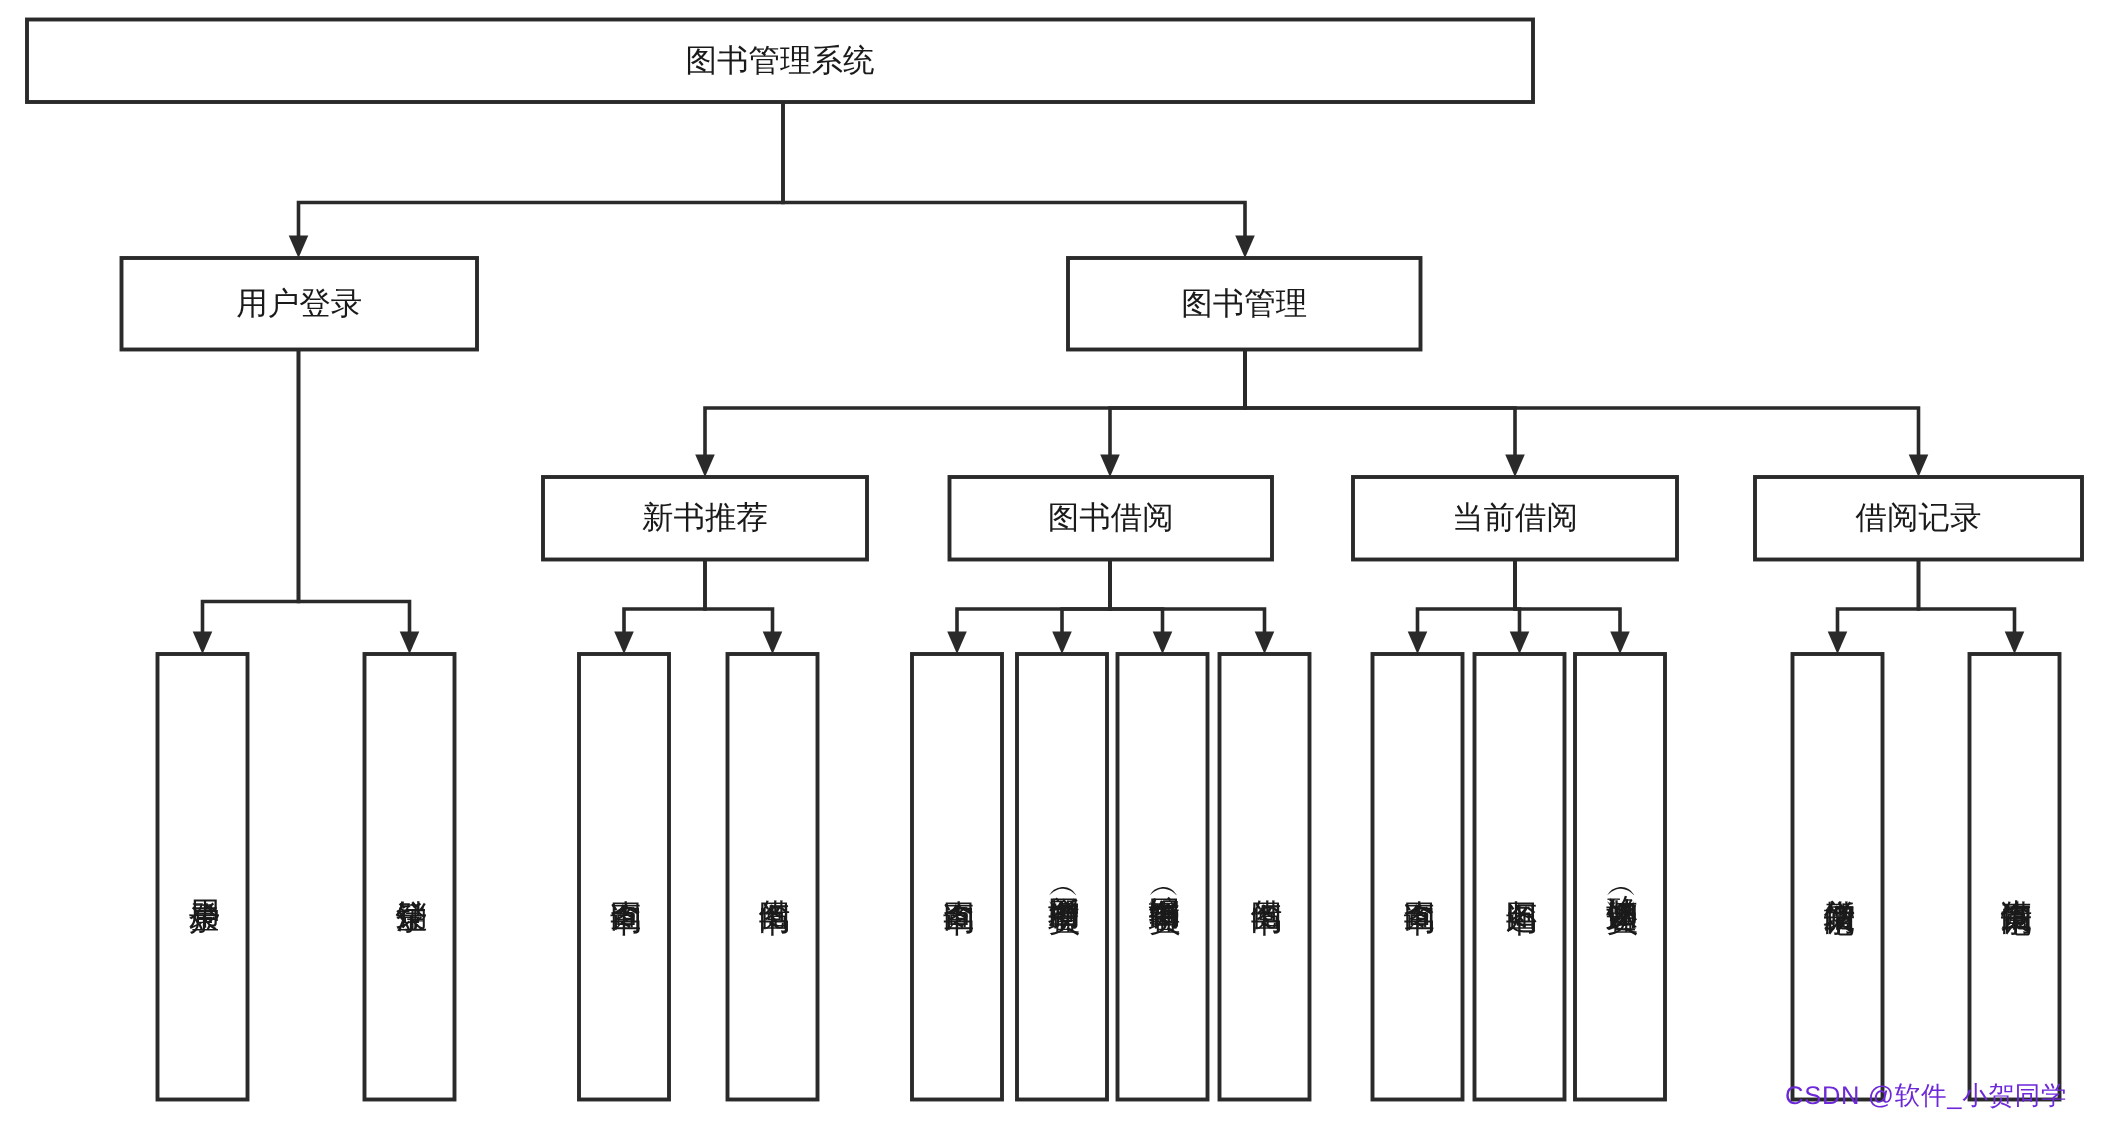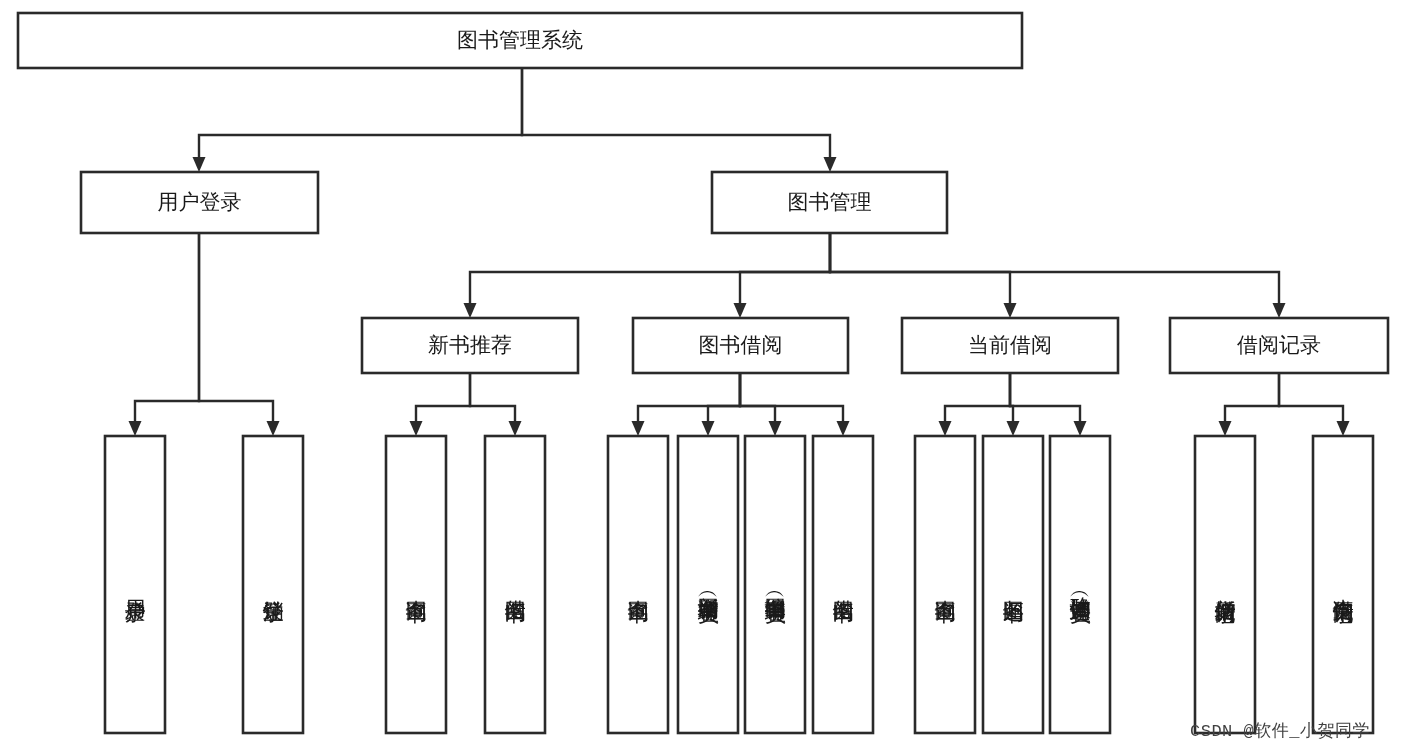--- a/index.html
+++ b/index.html
@@ -45,23 +45,23 @@
   }
   .node-label {
     fill: #1a1a1a;
     font-family: "Liberation Sans", "DejaVu Sans", sans-serif;
     font-size: 21px;
     text-anchor: middle;
     dominant-baseline: middle;
   }
   .watermark {
     position: absolute;
-    color: #404040;
+    color: #6d28d9;
     font-size: 17px;
-    font-family: Liberation Mono, monospace;
+    font-family: Liberation Sans, sans-serif;
     white-space: nowrap;
     letter-spacing: 0.5px;
     pointer-events: none;
   }
   .vtext-wrap {
     position: absolute;
     display: flex;
     align-items: center;
     justify-content: center;
     color: #1a1a1a;

